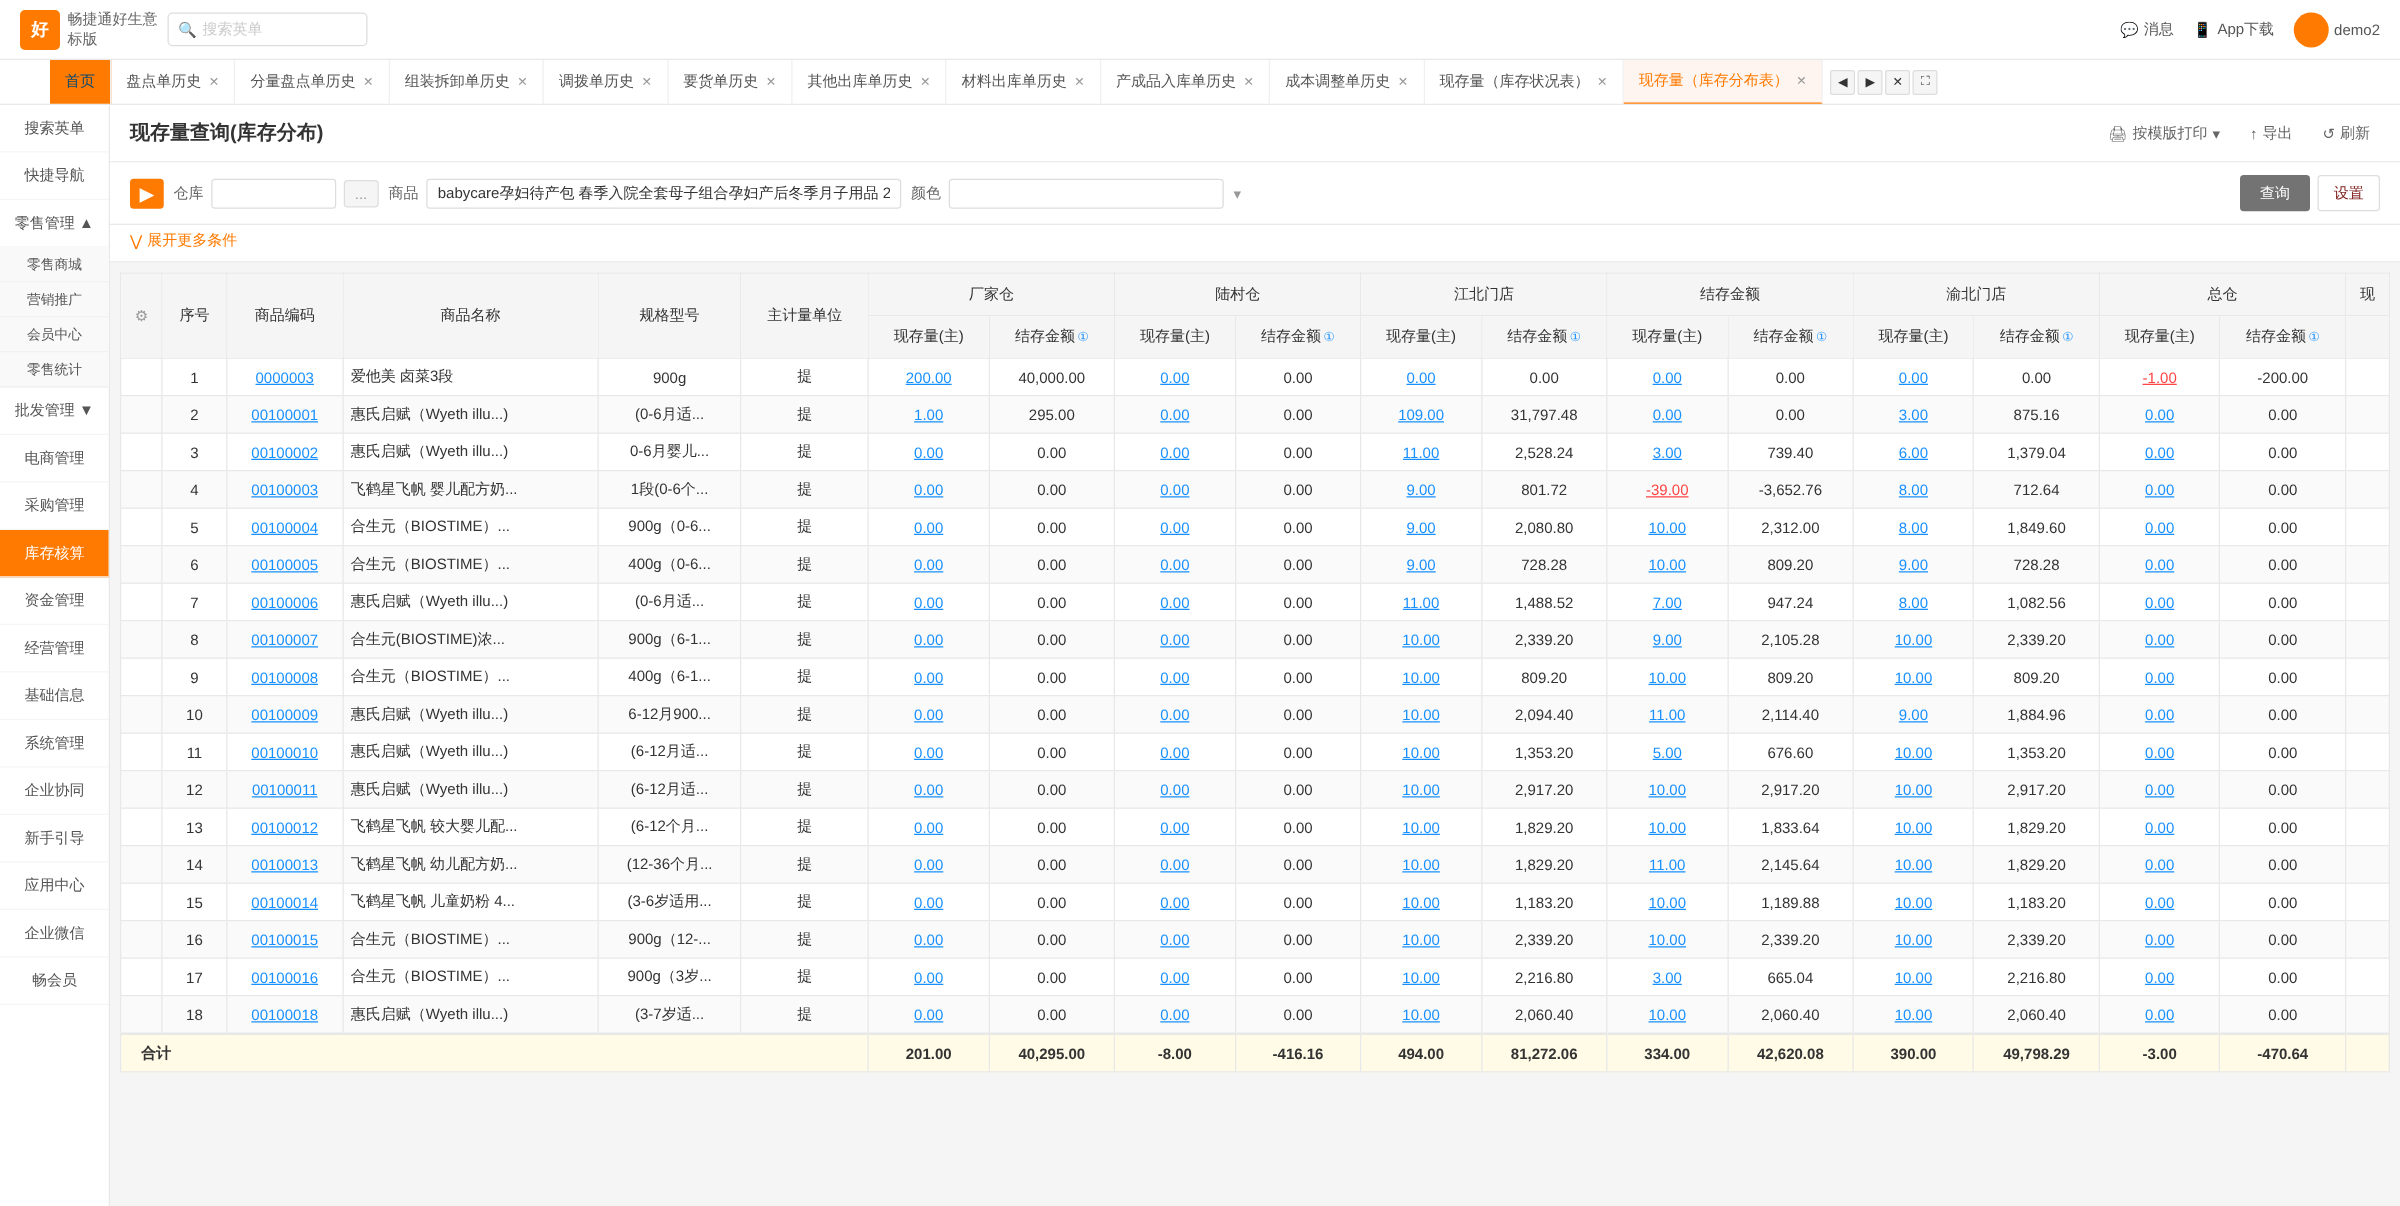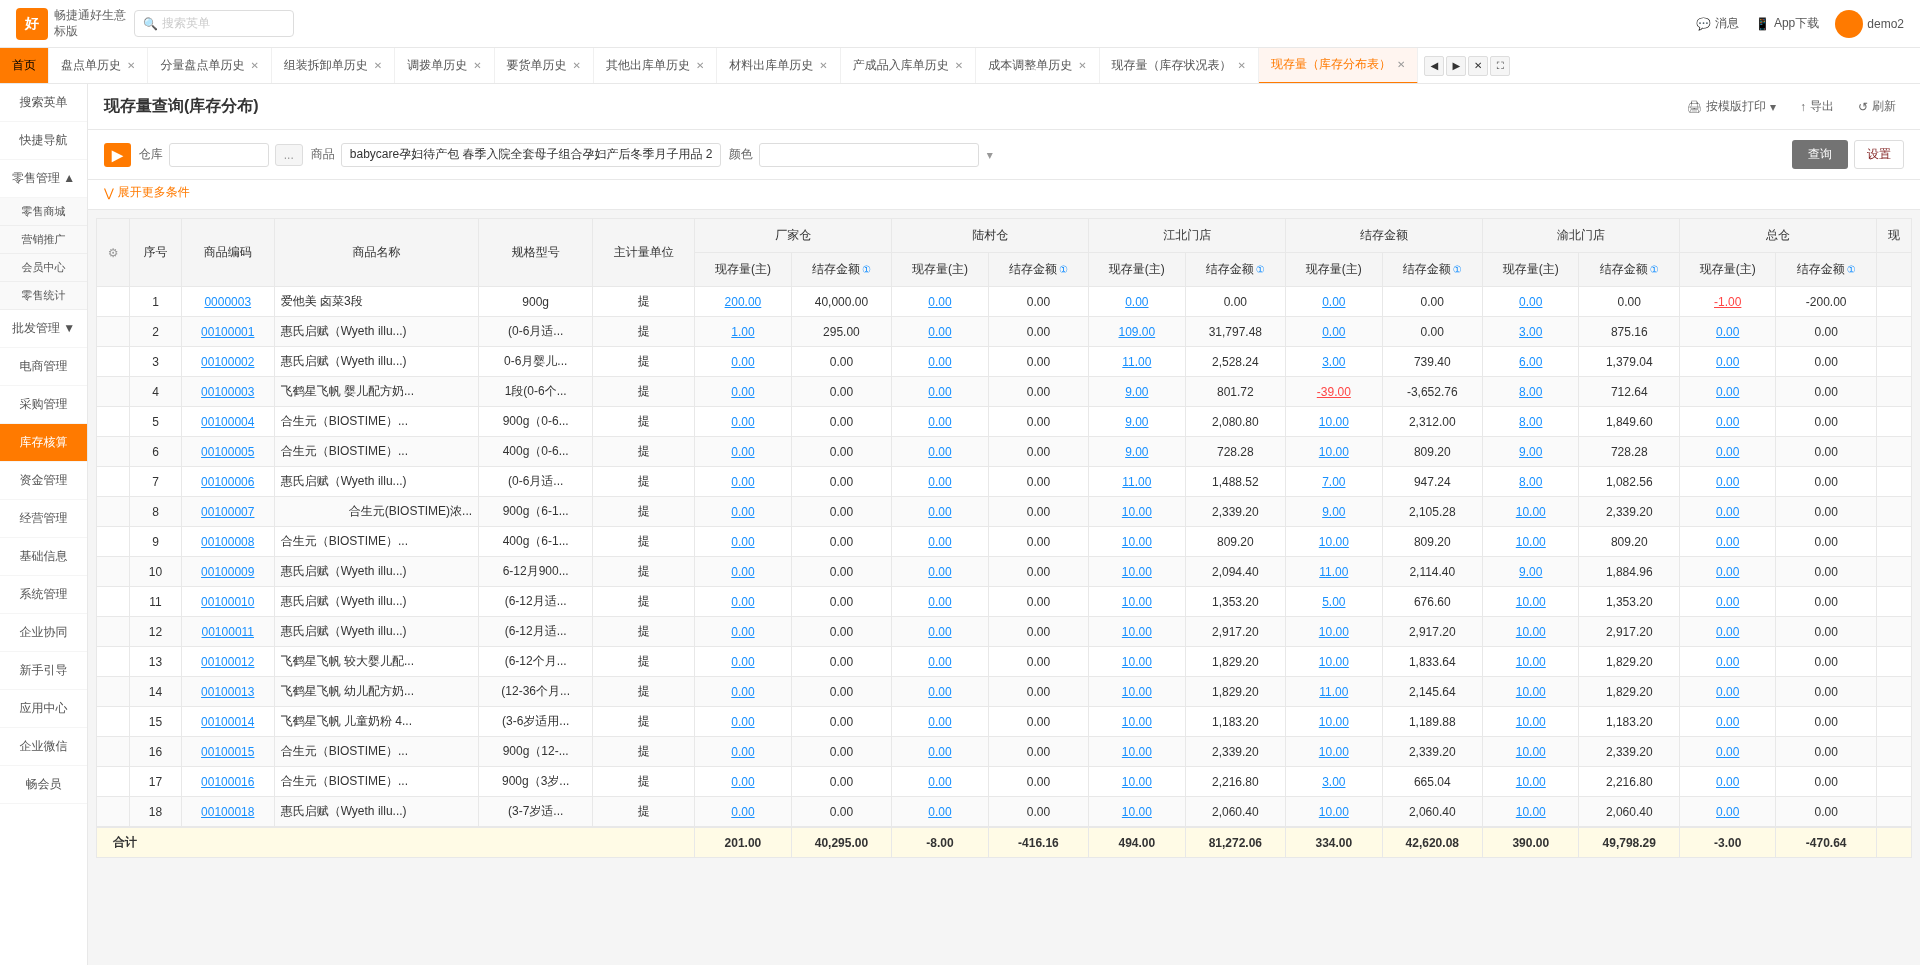--- a/index.html
+++ b/index.html
@@ -12,21 +12,21 @@
     .logo-icon { width: 32px; height: 32px; background: #ff7a00; border-radius: 4px; display: flex; align-items: center; justify-content: center; color: #fff; font-size: 14px; font-weight: bold; }
     .logo-text { font-size: 12px; color: #666; line-height: 1.3; }
     .search-box { display: flex; align-items: center; border: 1px solid #ddd; border-radius: 4px; padding: 4px 8px; gap: 4px; background: #fff; width: 160px; }
     .top-bar-right { display: flex; align-items: center; gap: 16px; }
     .top-icon-item { display: flex; align-items: center; gap: 4px; color: #555; cursor: pointer; font-size: 12px; }
     .avatar { width: 28px; height: 28px; border-radius: 50%; background: #ff7a00; display: flex; align-items: center; justify-content: center; color: #fff; font-size: 12px; }
 
     
     .nav-tabs { background: #fff; display: flex; align-items: center; border-bottom: 1px solid #e8e8e8; overflow: hidden; height: 36px; }
     .nav-tab { padding: 0 12px; height: 36px; display: flex; align-items: center; gap: 4px; cursor: pointer; white-space: nowrap; font-size: 12px; color: #555; border-right: 1px solid #f0f0f0; position: relative; }
-    .nav-tab.home { color: #000000; background: #ff7a00; }
+    .nav-tab.home { color: #0c4a6e; background: #ff7a00; margin-left: 40px; }
     .nav-tab.active { background: #fff5f0; color: #ff7a00; border-bottom: 2px solid #ff7a00; }
     .nav-tab .close-btn { color: #999; font-size: 10px; cursor: pointer; margin-left: 2px; }
     .nav-arrows { display: flex; gap: 2px; padding: 0 6px; }
     .nav-arrow { width: 20px; height: 20px; background: #f5f5f5; border: 1px solid #ddd; display: flex; align-items: center; justify-content: center; cursor: pointer; border-radius: 2px; font-size: 10px; }
 
     
     .layout { display: flex; height: calc(100vh - 84px); }
     .sidebar { width: 88px; background: #fff; border-right: 1px solid #e8e8e8; display: flex; flex-direction: column; overflow-y: auto; }
     .sidebar-item { padding: 10px 4px; text-align: center; cursor: pointer; color: #555; font-size: 12px; border-bottom: 1px solid #f5f5f5; }
     .sidebar-item.active { background: #ff7a00; color: #fff; }
@@ -451,21 +451,21 @@
               <td><span class="num-link">8.00</span></td>
               <td>1,082.56</td>
               <td><span class="num-link">0.00</span></td>
               <td>0.00</td>
               <td></td>
             </tr>
             <tr class="alt">
               <td></td>
               <td>8</td>
               <td><span class="num-link">00100007</span></td>
-              <td style="text-align: right;">合生元(BIOSTIME)浓...</td>
+              <td style="text-align: left;">合生元(BIOSTIME)浓...</td>
               <td>900g（6-1...</td>
               <td>提</td>
               <td><span class="num-link">0.00</span></td>
               <td>0.00</td>
               <td><span class="num-link">0.00</span></td>
               <td>0.00</td>
               <td><span class="num-link">10.00</span></td>
               <td>2,339.20</td>
               <td><span class="num-link">9.00</span></td>
               <td>2,105.28</td>

